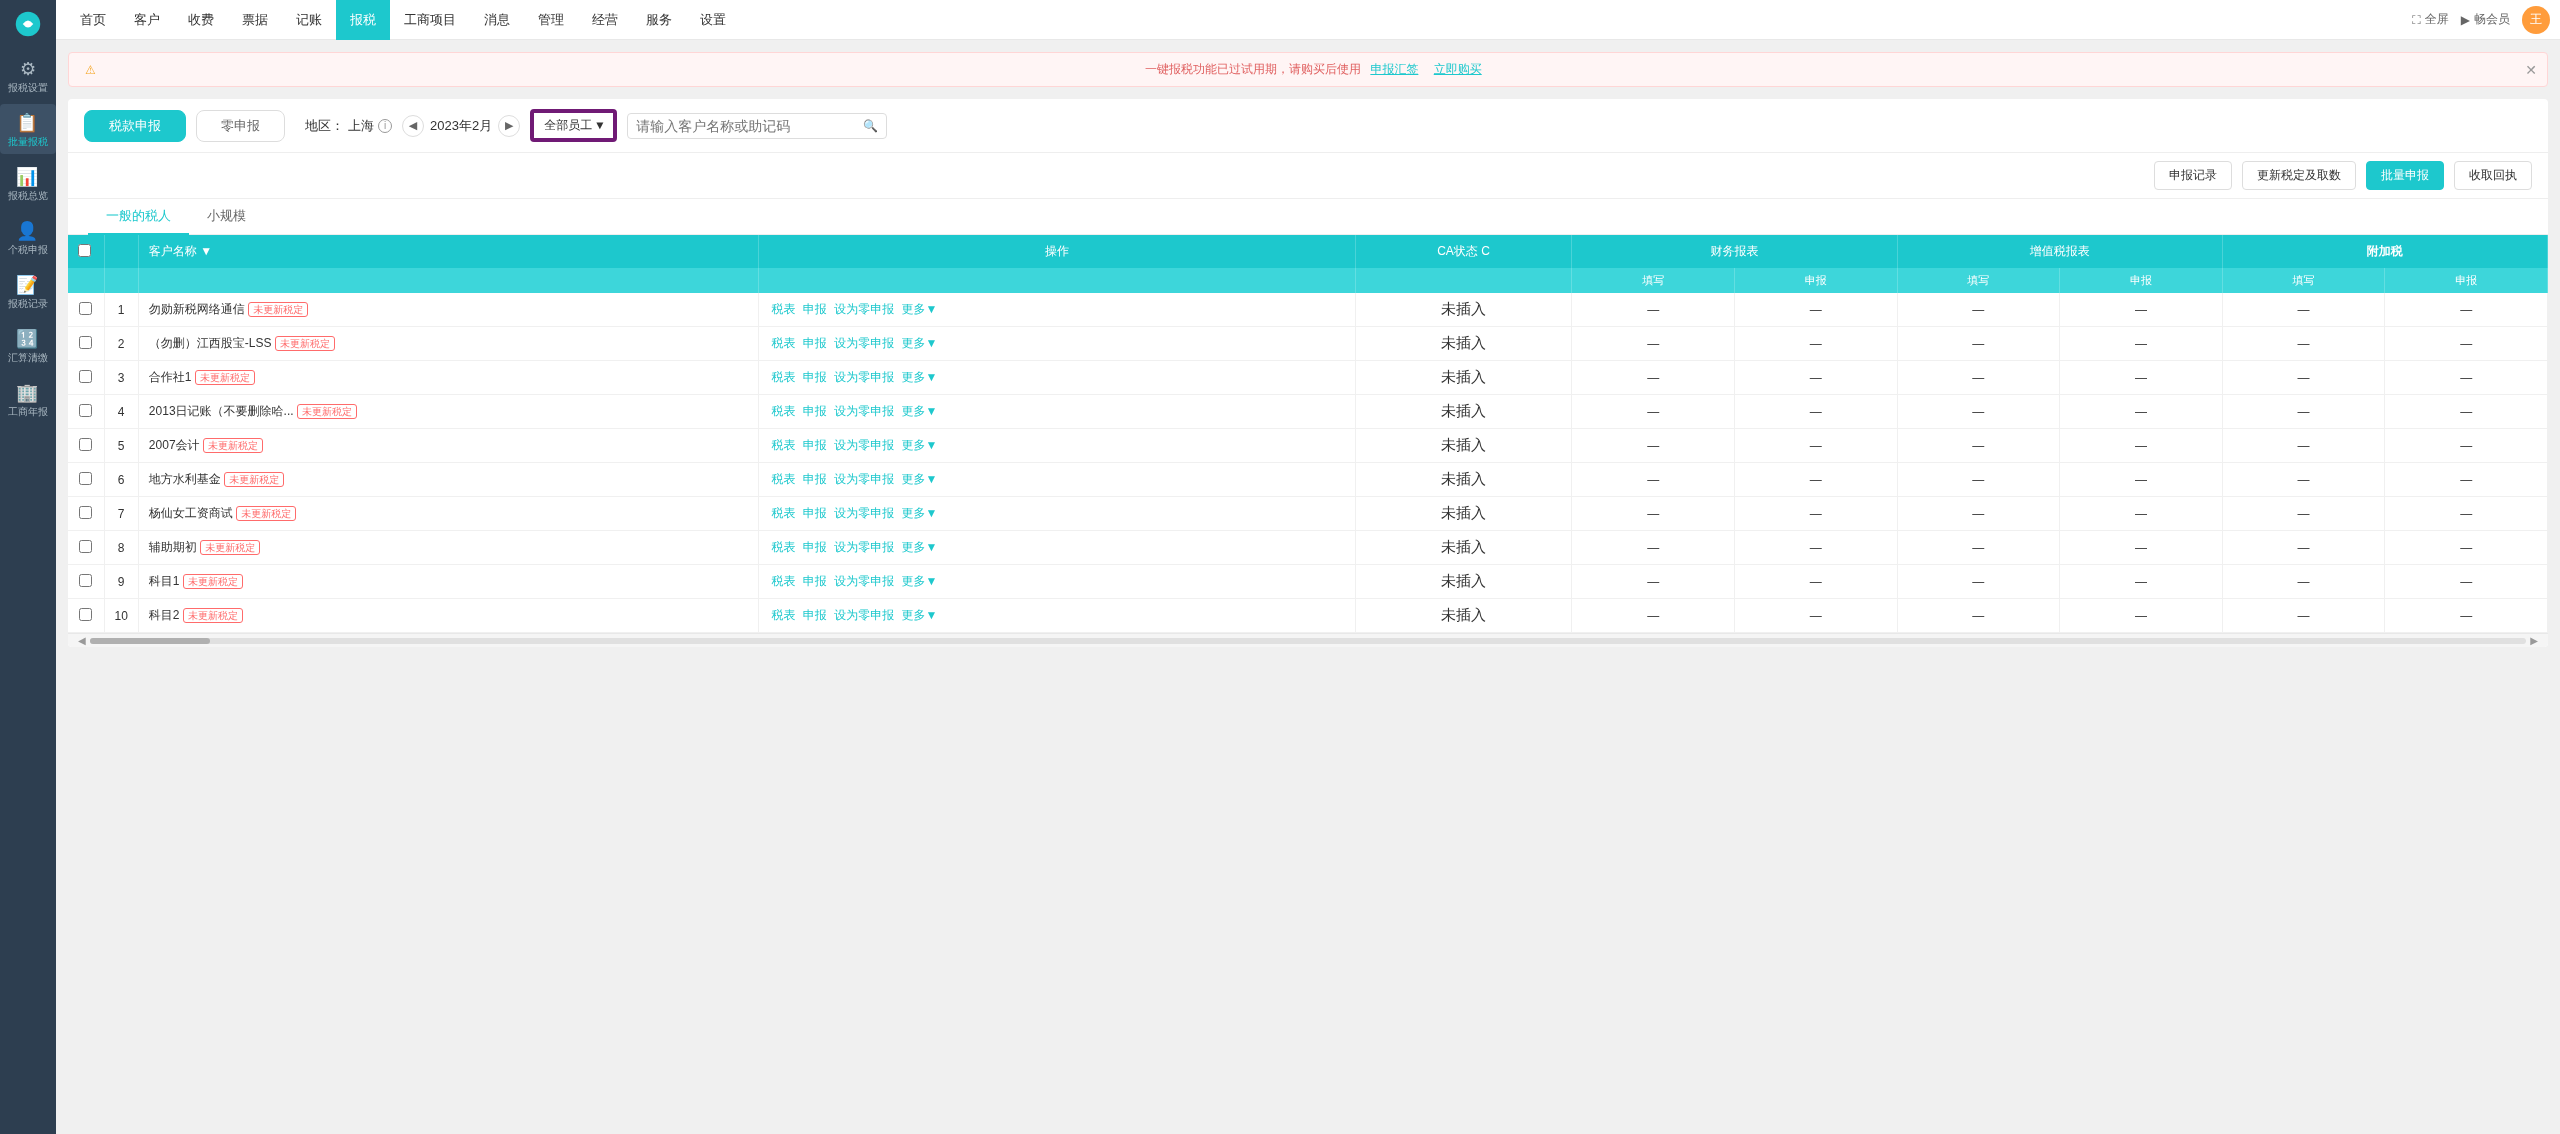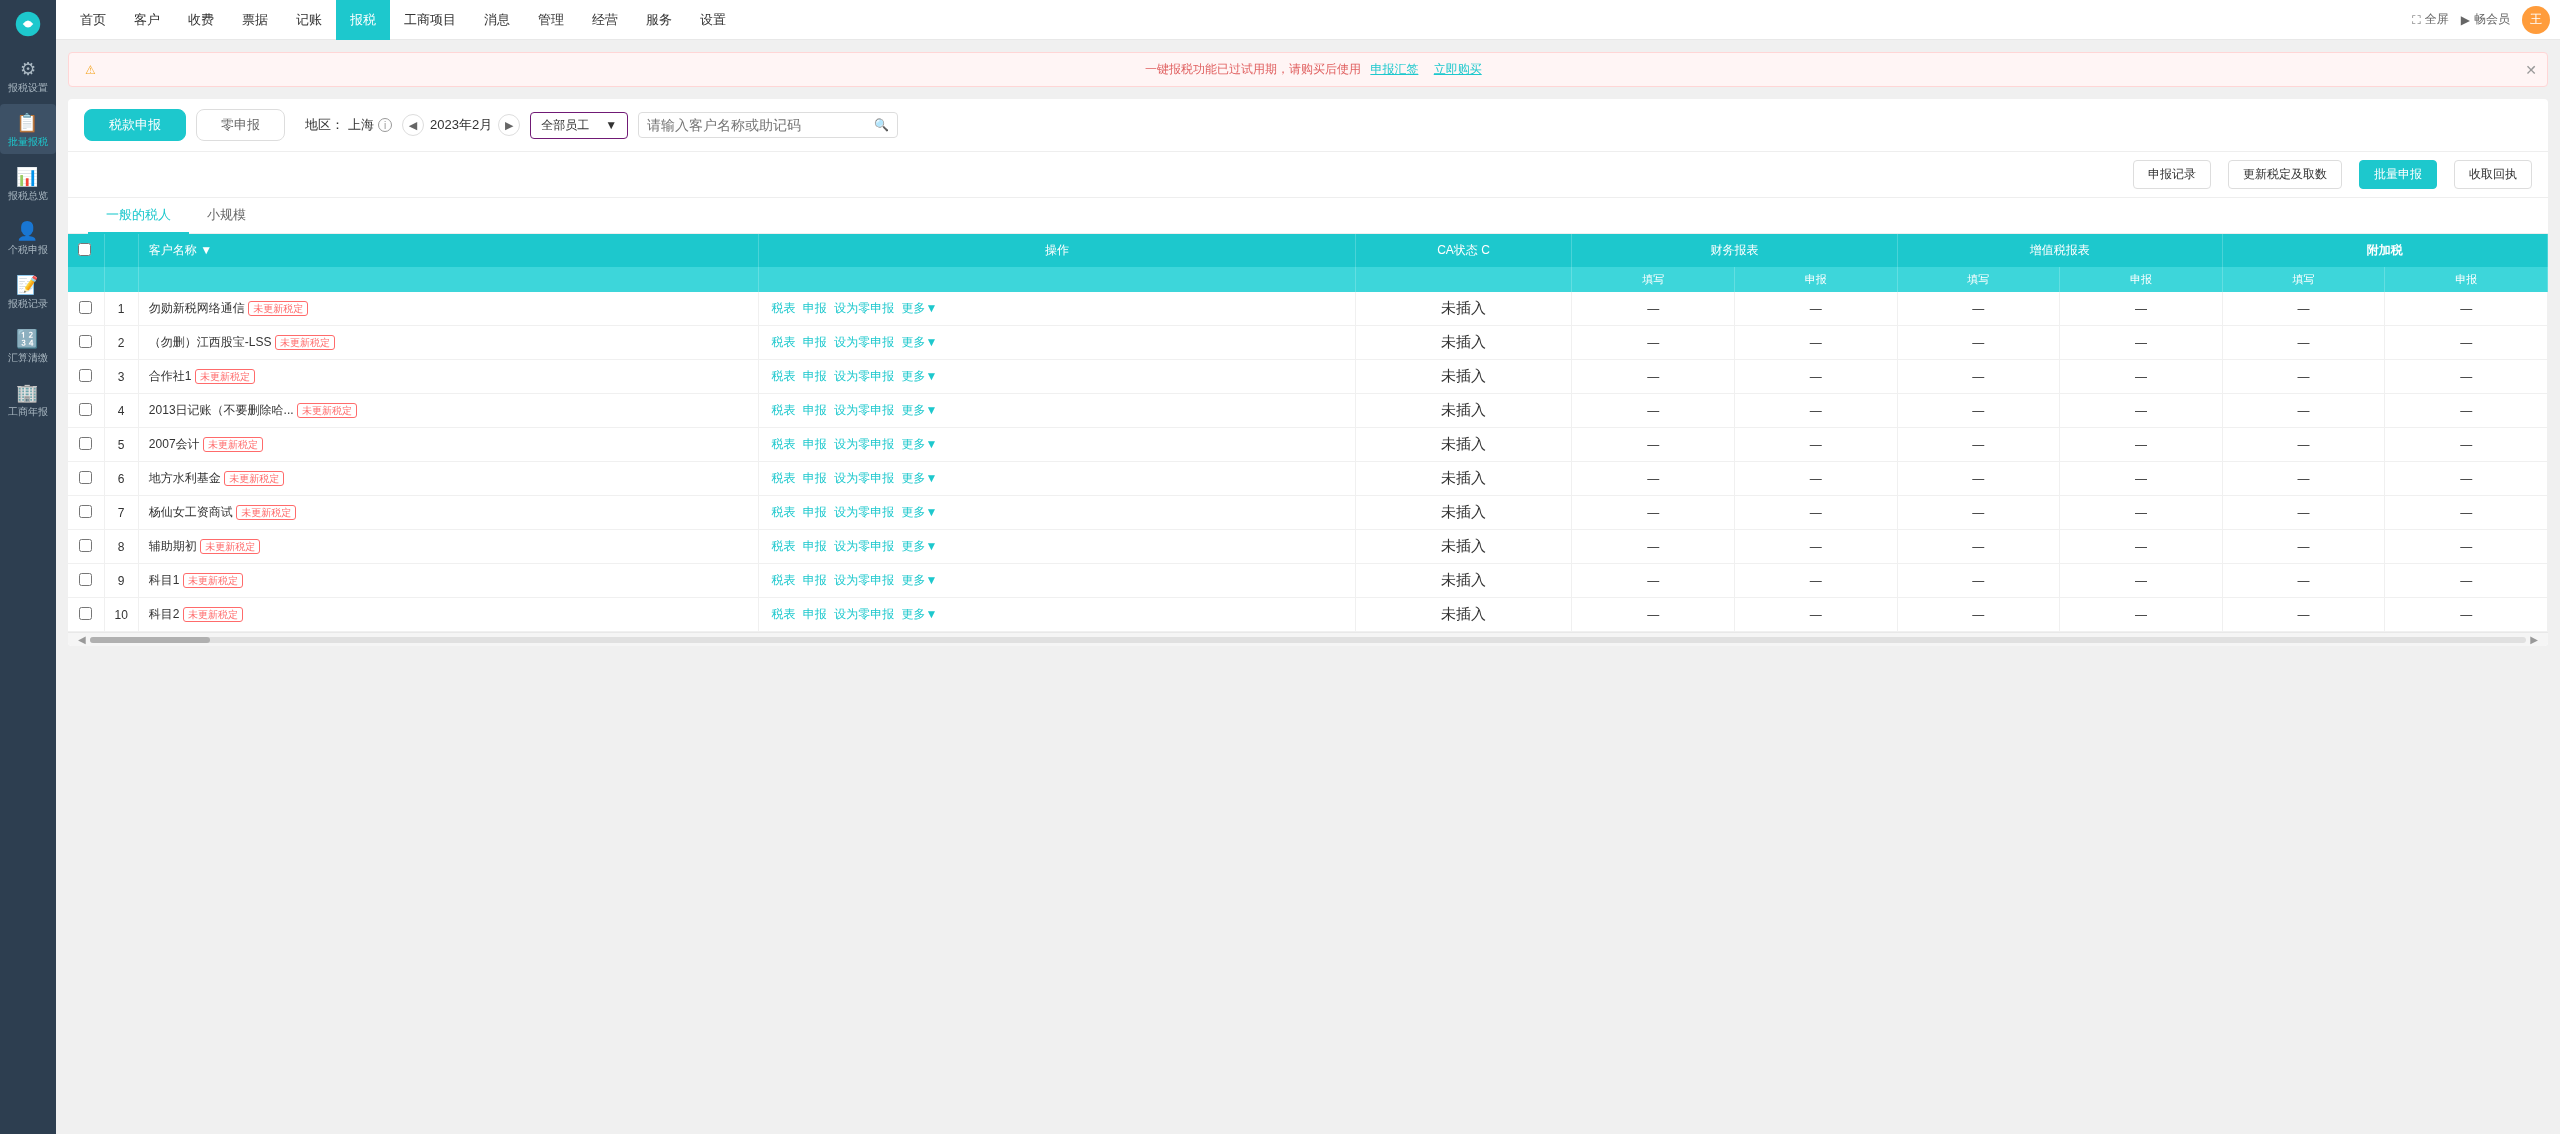--- a/index.html
+++ b/index.html
@@ -188,27 +188,27 @@
       border-radius: 50%;
       border: 1px solid #ddd;
       background: #fff;
       cursor: pointer;
       display: flex; align-items: center; justify-content: center;
       font-size: 11px; color: #666;
     }
 
     
     .staff-select {
-      border: 1px solid #701a75;
+      border: 4px solid #701a75;
       border-radius: 4px;
       padding: 4px 10px;
       font-size: 12px;
       color: #333;
       cursor: pointer;
-      display: flex; align-items: center; gap: 16px;
+      display: flex; align-items: center; gap: 4px; font-family: Liberation Mono, monospace;
     }
 
     
     .search-box {
       display: flex;
       align-items: center;
       border: 1px solid #ddd;
       border-radius: 4px;
       padding: 4px 8px;
       gap: 4px;
@@ -217,21 +217,21 @@
     }
     .search-box input {
       border: none; outline: none; font-size: 14px; color: #8b5cf6; width: 100%; background: transparent;
     }
 
     
     .sub-toolbar {
       padding: 8px 16px;
       display: flex;
       align-items: center;
-      gap: 17px;
+      gap: 10px;
       border-bottom: 1px solid #eee;
     }
 
     
     .type-tabs {
       display: flex;
       border-bottom: 1px solid #eee;
       padding: 0 20px;
     }
     .type-tab {

